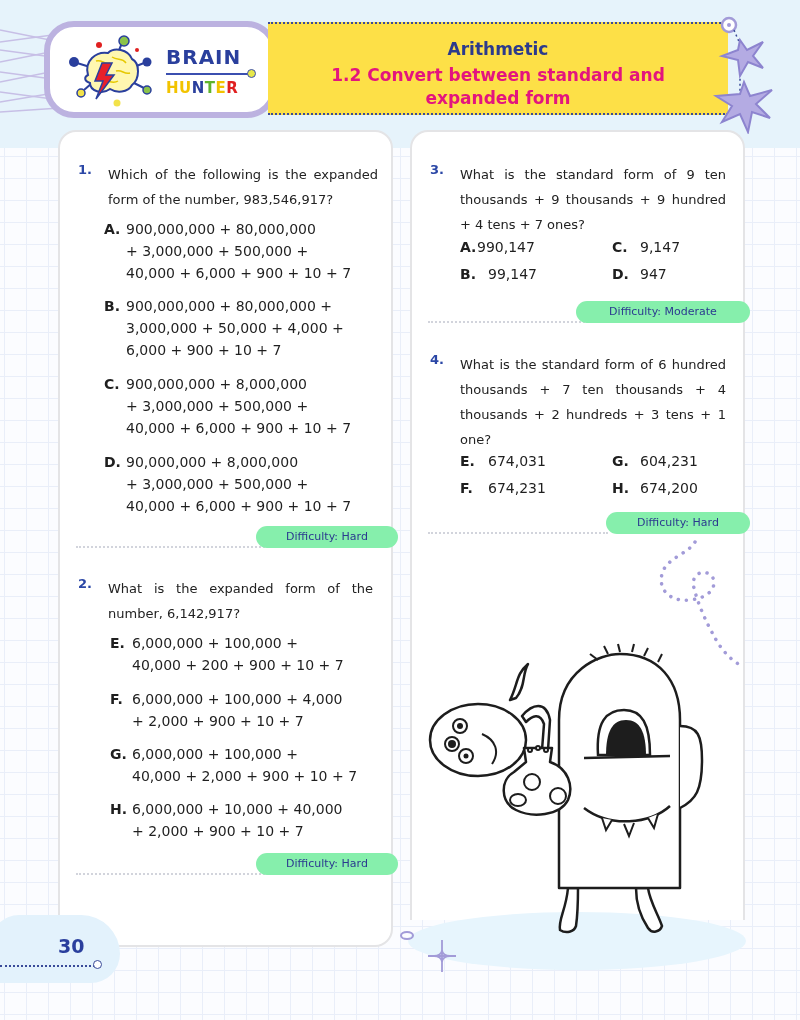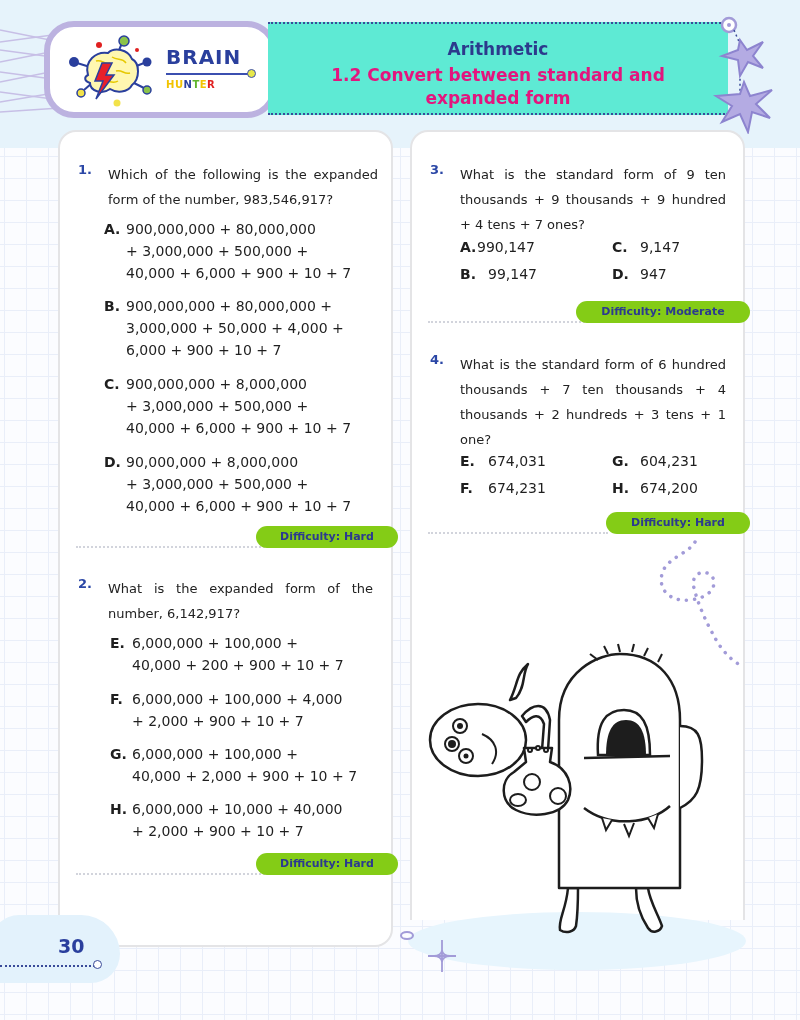--- a/index.html
+++ b/index.html
@@ -34,32 +34,32 @@
     }
     .logo-rule {
       position: absolute; left: 116px; top: 46px; width: 82px; height: 2px; background: #3b4fb0;
     }
     .logo-rule-dot {
       position: absolute; left: 197px; top: 42px; width: 9px; height: 9px; border-radius: 50%;
       background: #e7e84a; border: 1.5px solid #3b4fb0;
     }
     .logo-hunter {
       position: absolute; left: 116px; top: 52px;
-      font-weight: bold; font-size: 10px; letter-spacing: 0.5px;
+      font-weight: bold; font-size: 15px; letter-spacing: 0.5px;
     }
     .logo-hunter span:nth-child(1) { color: #f2c300; }
     .logo-hunter span:nth-child(2) { color: #f2c300; }
     .logo-hunter span:nth-child(3) { color: #2a3f9d; }
     .logo-hunter span:nth-child(4) { color: #5fb42c; }
     .logo-hunter span:nth-child(5) { color: #f2c300; }
     .logo-hunter span:nth-child(6) { color: #e02020; }
 
     .title-box {
       position: absolute; left: 268px; top: 22px; width: 460px; height: 93px;
-      background: #5eead4;
+      background: #fde047;
       border-top: 2px dotted #3a4b99; border-bottom: 2px dotted #3a4b99;
     }
     .title-subject {
       position: absolute; left: 0; right: 0; top: 15px; text-align: center;
       font-weight: bold; font-size: 17px; color: #2c3a8c;
     }
     .title-topic {
       position: absolute; left: 30px; right: 30px; top: 40px; text-align: center;
       font-weight: bold; font-size: 17px; line-height: 23px; color: #e3157e;
     }
@@ -82,22 +82,22 @@
     }
     .opt { position: absolute; font-size: 14px; line-height: 22px; color: #1f1f1f; }
     .opt-letter { position: absolute; left: 0; top: 0; font-weight: bold; }
     .opt-body { position: absolute; left: 22px; top: 0; }
     .opt-line { display: block; white-space: nowrap; }
 
     .divider {
       position: absolute; height: 0; border-top: 2px dotted #d2d4dc;
     }
     .badge {
-      position: absolute; height: 22px; border-radius: 11px; background: #84cc16;
-      font-size: 11px; font-weight: bold; color: #2b3a8f; text-align: center; line-height: 22px;
+      position: absolute; height: 22px; border-radius: 11px; background: #86efac;
+      font-size: 11px; font-weight: normal; color: #2b3a8f; text-align: center; line-height: 22px;
     }
     .monster { position: absolute; left: 420px; top: 640px; width: 330px; height: 310px; }
     .floor-blob {
       position: absolute; left: 408px; top: 912px; width: 338px; height: 58px;
       background: #e7f5fd; border-radius: 50% / 50%;
     }
     .dotted-swirl { position: absolute; left: 650px; top: 540px; width: 100px; height: 130px; }
     .deco-ring {
       position: absolute; left: 400px; top: 931px; width: 14px; height: 9px; border: 2px solid #a29bd8; border-radius: 50%;
     }

